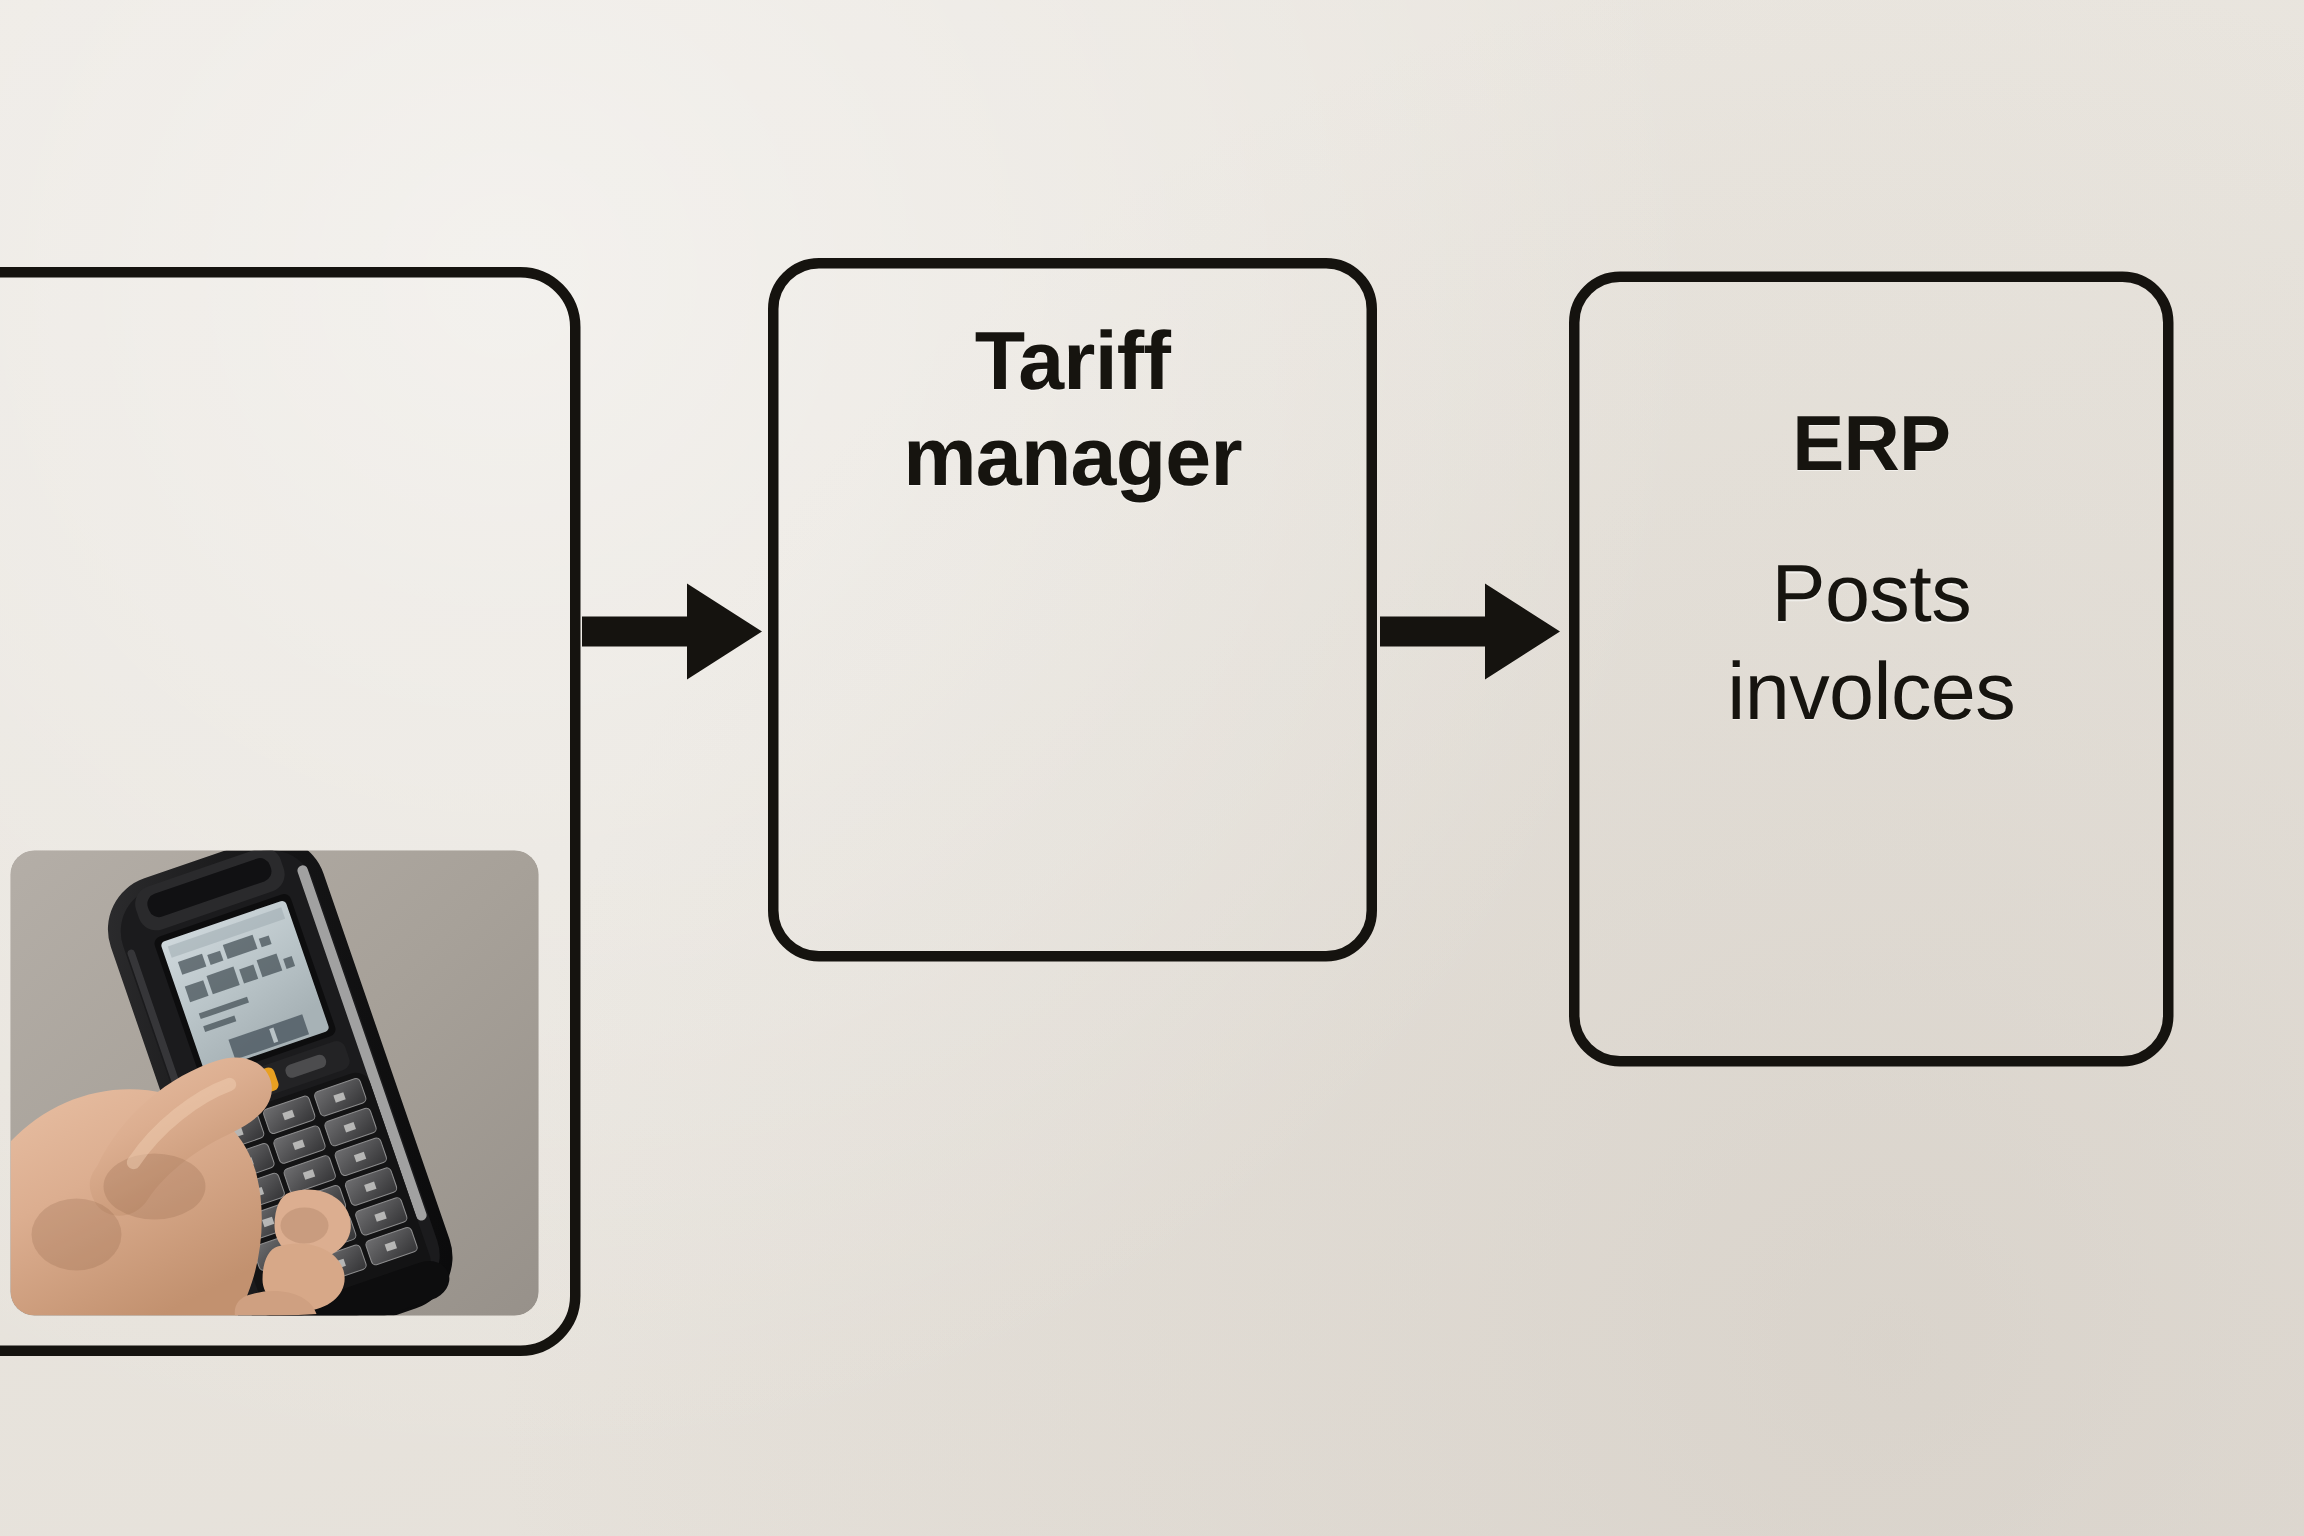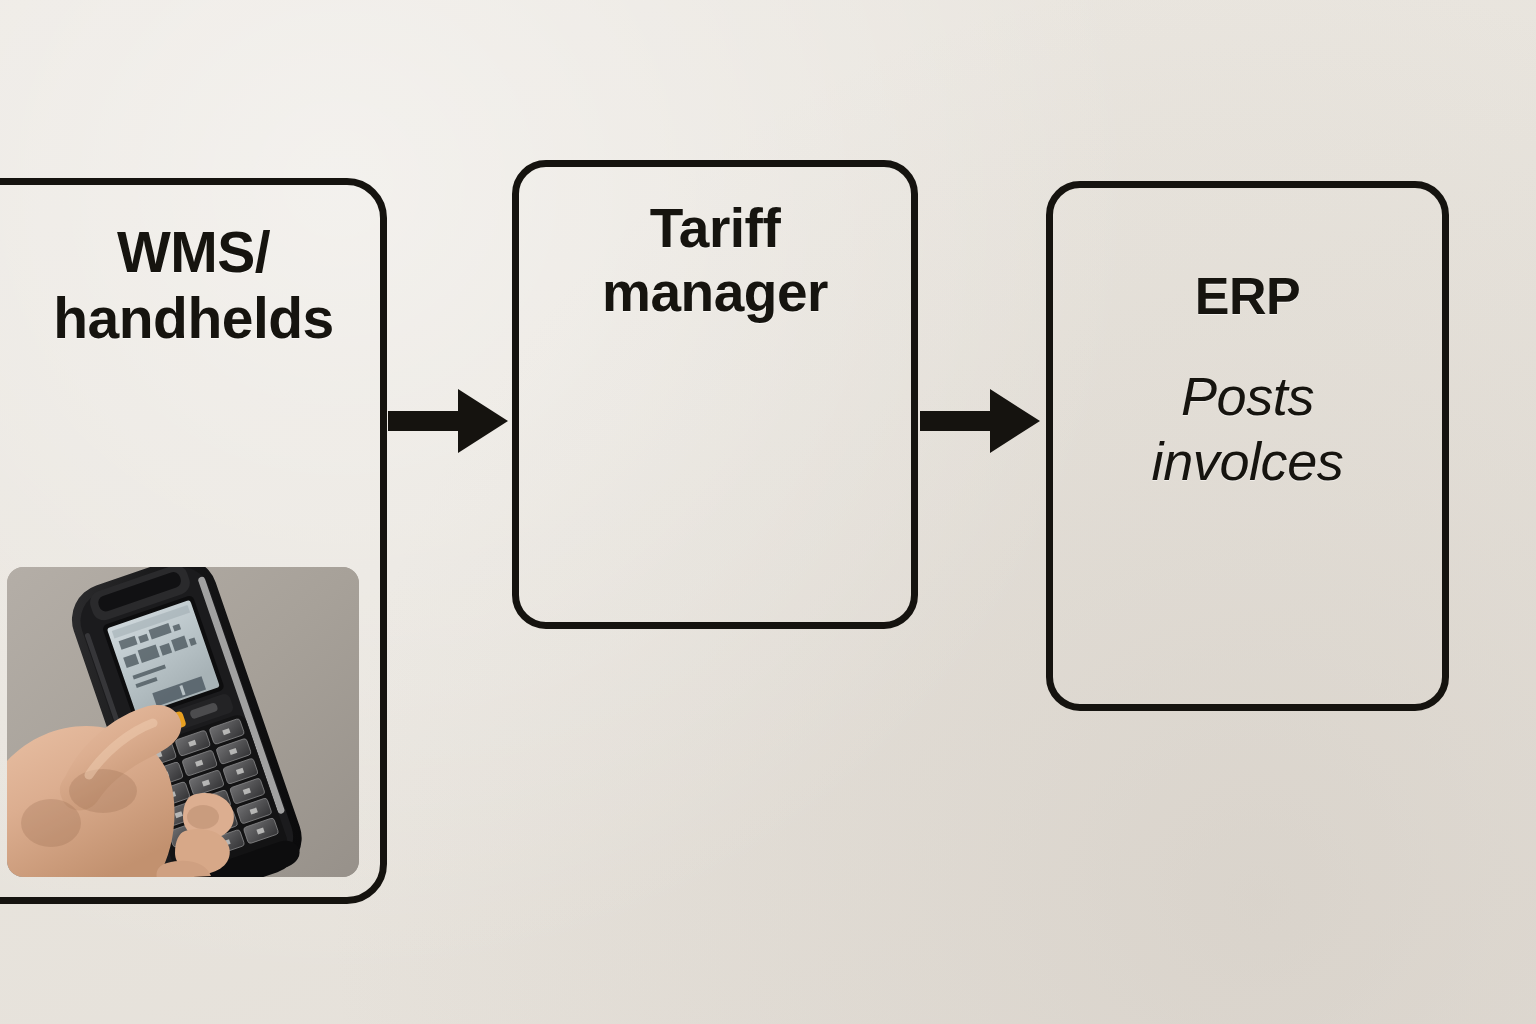--- a/index.html
+++ b/index.html
@@ -41,21 +41,21 @@
   #box-wms {
     left: -46px;
     top: 178px;
     width: 433px;
     height: 726px;
     border-radius: 40px;
     padding-top: 34px;
   }
   #box-tariff {
     left: 512px;
-    top: 160px;
+    top: 172px;
     width: 406px;
     height: 469px;
     justify-content: flex-start;
     padding-top: 30px;
   }
   #box-erp {
     left: 1046px;
     top: 181px;
     width: 403px;
     height: 530px;
@@ -91,21 +91,21 @@
     text-shadow: 0 1px 0 rgba(255,255,255,0.5);
   }
 
   #box-wms .box-title { font-size: 57px; margin-bottom: 26px; }
   #box-wms .box-sub   { font-size: 56px; }
 
   #box-tariff .box-title { font-size: 55px; margin-bottom: 30px; }
   #box-tariff .box-sub   { font-size: 55px; }
 
   #box-erp .box-title { font-size: 52px; font-weight: 600; margin-bottom: 38px; }
-  #box-erp .box-sub   { font-size: 54px; font-style: italic; }
+  #box-erp .box-sub   { font-size: 54px; }
 
   
   #handheld-photo {
     position: absolute;
     left: 7px;
     top: 567px;
     width: 352px;
     height: 310px;
     border-radius: 16px;
     overflow: hidden;
@@ -123,22 +123,20 @@
   #arrow-2 { left: 920px; top: 385px; width: 122px; height: 72px; }
   .flow-arrow svg { display: block; width: 100%; height: 100%; }
 </style>
 </head>
 <body>
 
 <div id="canvas"></div>
 
 <div class="flow-box" id="box-wms">
   <div class="box-inner">
-    <div class="box-title">WMS/
-handhelds</div>
   </div>
 </div>
 
 <div id="handheld-photo">
   <svg viewBox="0 0 352 310" xmlns="http://www.w3.org/2000/svg">
     <defs>
       <linearGradient id="bgGrad" x1="0" y1="0" x2="1" y2="1">
         <stop offset="0%" stop-color="#b4aea7"></stop>
         <stop offset="50%" stop-color="#a7a199"></stop>
         <stop offset="100%" stop-color="#97918a"></stop>

